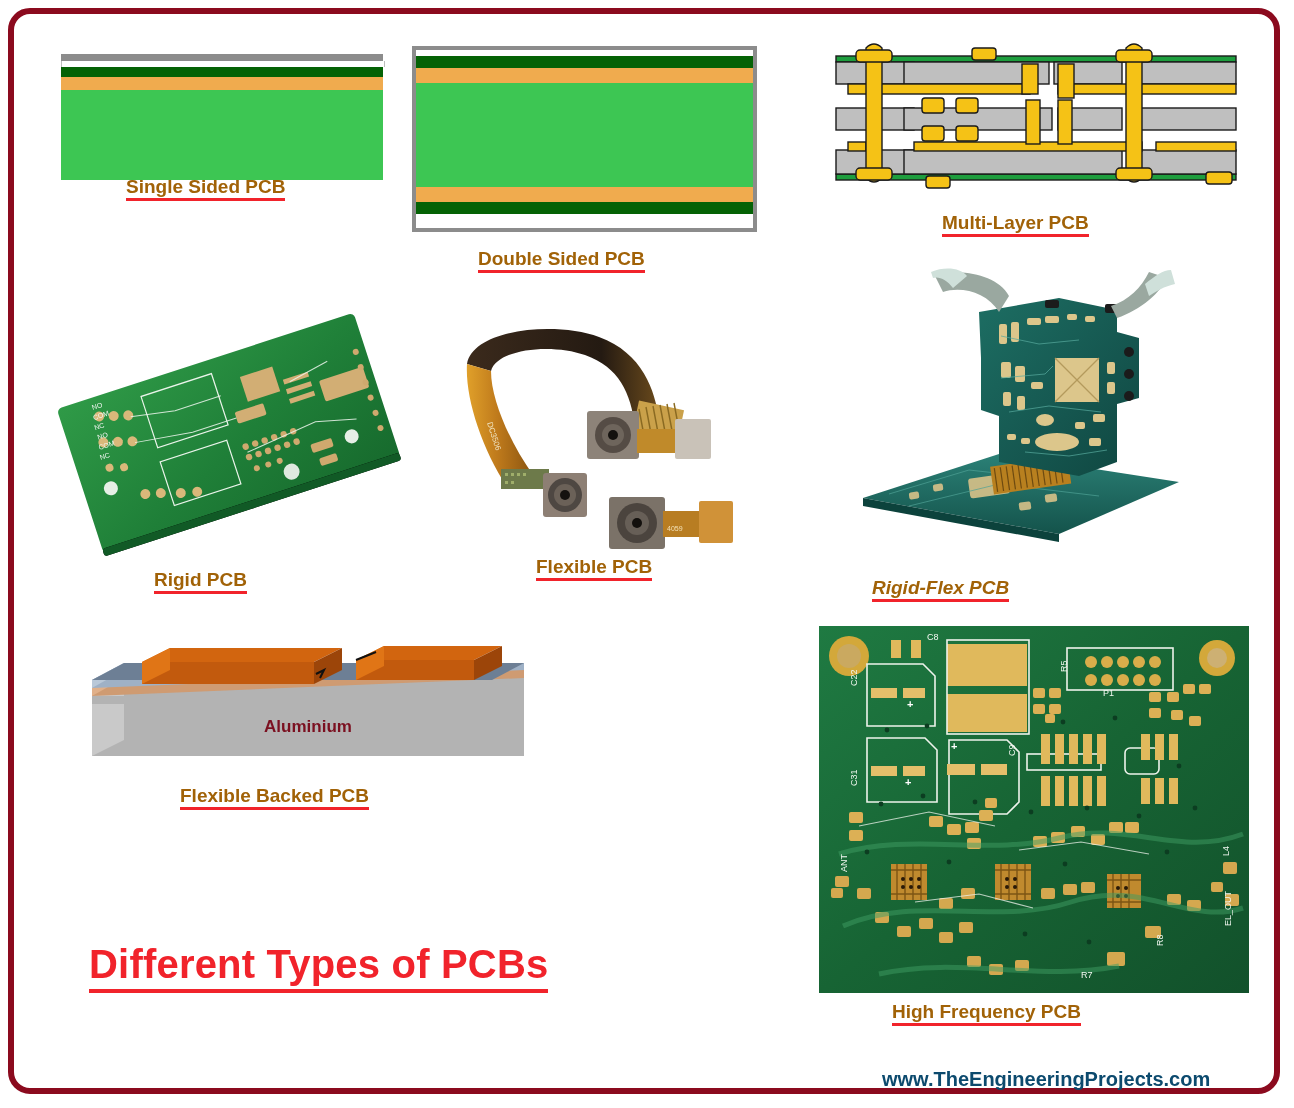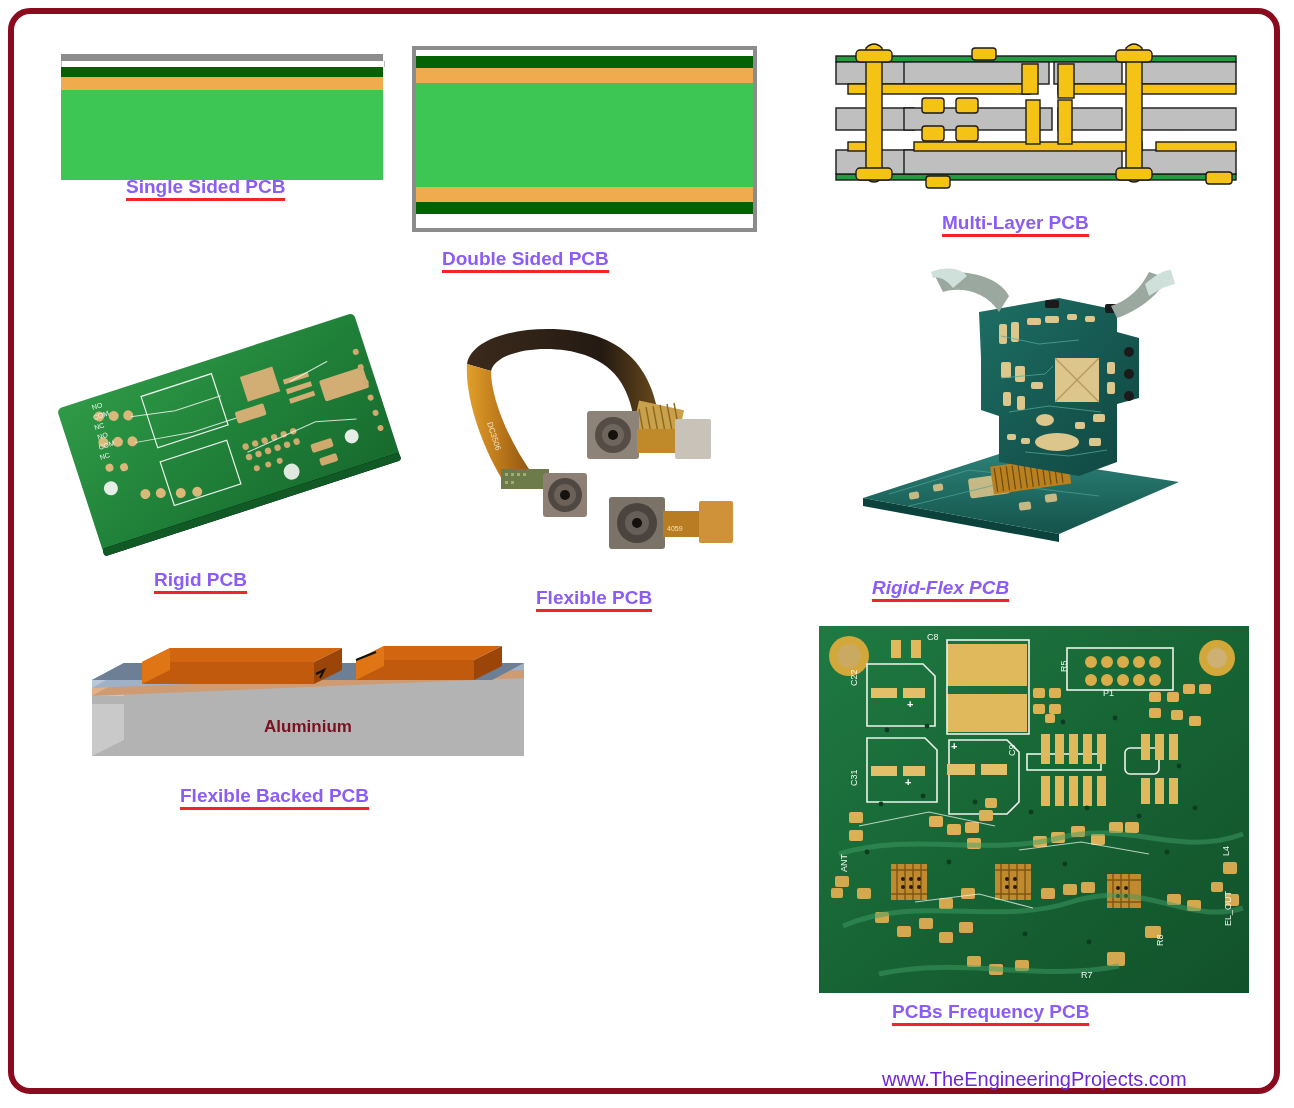--- a/index.html
+++ b/index.html
@@ -4,30 +4,30 @@
 <style>
   html,body{margin:0;padding:0;background:#ffffff;}
   body{width:1294px;height:1108px;font-family:"Liberation Sans",sans-serif;position:relative;overflow:hidden;}
 
   #frame{
     position:absolute;left:8px;top:8px;width:1272px;height:1086px;
     border:6px solid #8b0a1e;border-radius:22px;box-sizing:border-box;background:#fff;
   }
 
   .label{
-    position:absolute;color:#8b5cf6;font-weight:bold;white-space:nowrap;
+    position:absolute;color:#a16207;font-weight:bold;white-space:nowrap;
     border-bottom:3px solid #f1232b;padding-bottom:1px;line-height:1.05;
   }
   .lbl-sm{font-size:19px;}
   .title{
     position:absolute;color:#f1232b;font-weight:bold;font-size:40px;white-space:nowrap;
     border-bottom:4px solid #f1232b;padding-bottom:2px;letter-spacing:.2px;
   }
   .url{
-    position:absolute;color:#6d28d9;font-weight:normal;font-size:20px;white-space:nowrap;
+    position:absolute;color:#0c4a6e;font-weight:bold;font-size:20px;white-space:nowrap;
   }
 
   
   .stack{position:absolute;box-sizing:border-box;}
   .stack .ly{width:100%;}
 
   
   #single{left:47px;top:40px;width:322px;height:126px;}
   #single .g1{height:7px;background:#8c8c8c;}
   #single .w1{height:6px;background:#ffffff;border-left:1px solid #bdbdbd;border-right:1px solid #bdbdbd;}
@@ -70,21 +70,21 @@
     <div class="inner">
       <div class="ly wpad"></div>
       <div class="ly d"></div>
       <div class="ly o"></div>
       <div class="ly core" style="height:104px;"></div>
       <div class="ly o"></div>
       <div class="ly d"></div>
       <div class="ly wpad"></div>
     </div>
   </div>
-  <div class="label lbl-sm" style="left:428px;top:235px;">Double Sided PCB</div>
+  <div class="label lbl-sm" style="left:464px;top:235px;">Double Sided PCB</div>
 
   <div id="multi">
     <svg width="420" height="160" viewBox="0 0 420 160">
       <g stroke="#1a1a1a" stroke-width="1.4">
 
         <rect x="10" y="18" width="400" height="6" fill="#1e9e3e"></rect>
         <rect x="10" y="136" width="400" height="6" fill="#1e9e3e"></rect>
 
         <rect x="10" y="24" width="78" height="22" fill="#bfbfbf"></rect>
         <rect x="78" y="24" width="145" height="22" fill="#bfbfbf"></rect>
@@ -285,21 +285,21 @@
         <rect x="0" y="0" width="56" height="52" rx="3" fill="#7b7268"></rect>
         <circle cx="28" cy="26" r="20" fill="#4b443e"></circle>
         <circle cx="28" cy="26" r="12" fill="#675f57"></circle>
         <circle cx="28" cy="26" r="5" fill="#13100d"></circle>
         <rect x="54" y="14" width="40" height="26" fill="#b87d22"></rect>
         <rect x="90" y="4" width="34" height="42" rx="2" fill="#d09238"></rect>
         <text x="58" y="34" fill="#f3e0b4" font-size="7" font-family="Liberation Sans,sans-serif">4059</text>
       </g>
     </svg>
   </div>
-  <div class="label lbl-sm" style="left:522px;top:574px;">Flexible PCB</div>
+  <div class="label lbl-sm" style="left:522px;top:543px;">Flexible PCB</div>
 
   <div class="photo" id="rflex" style="left:835px;top:252px;width:355px;height:305px;">
     <svg width="355" height="305" viewBox="0 0 355 305">
       <defs>
         <linearGradient id="tealA" x1="0" y1="0" x2="1" y2="1">
           <stop offset="0%" stop-color="#1d6e63"></stop>
           <stop offset="60%" stop-color="#15564f"></stop>
           <stop offset="100%" stop-color="#0f4640"></stop>
         </linearGradient>
         <linearGradient id="tealB" x1="0" y1="0" x2="0" y2="1">
@@ -661,18 +661,19 @@
         <text x="248" y="46" transform="rotate(-90 248 46)">R5</text>
         <text x="284" y="70">P1</text>
         <text x="28" y="246" transform="rotate(-90 28 246)">ANT</text>
         <text x="412" y="300" transform="rotate(-90 412 300)">EL_OUT</text>
         <text x="410" y="230" transform="rotate(-90 410 230)">L4</text>
         <text x="262" y="352">R7</text>
         <text x="344" y="320" transform="rotate(-90 344 320)">R8</text>
       </g>
     </svg>
   </div>
-  <div class="label lbl-sm" style="left:878px;top:988px;">PCBs Frequency PCB</div>
-
+  <div class="label lbl-sm" style="left:878px;top:988px;">High Frequency PCB</div>
+
+  <div class="title" style="left:75px;top:928px;">Different Types of PCBs</div>
 
   <div class="url" style="left:868px;top:1054px;">www.TheEngineeringProjects.com</div>
 
 </div>
 
 </body></html>

